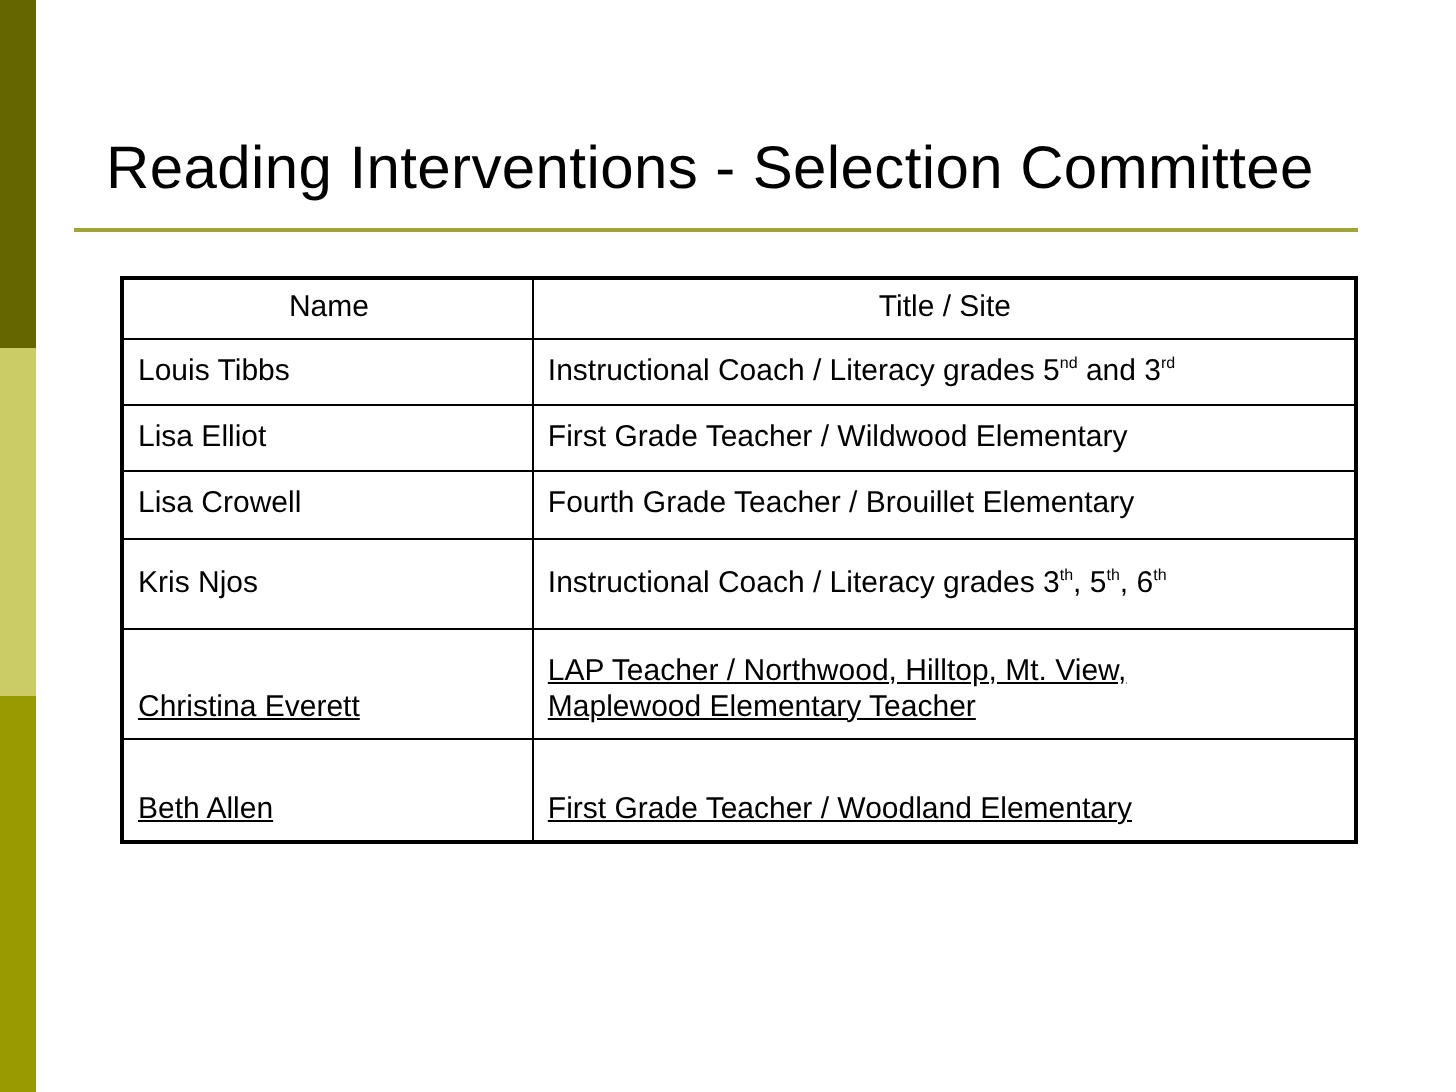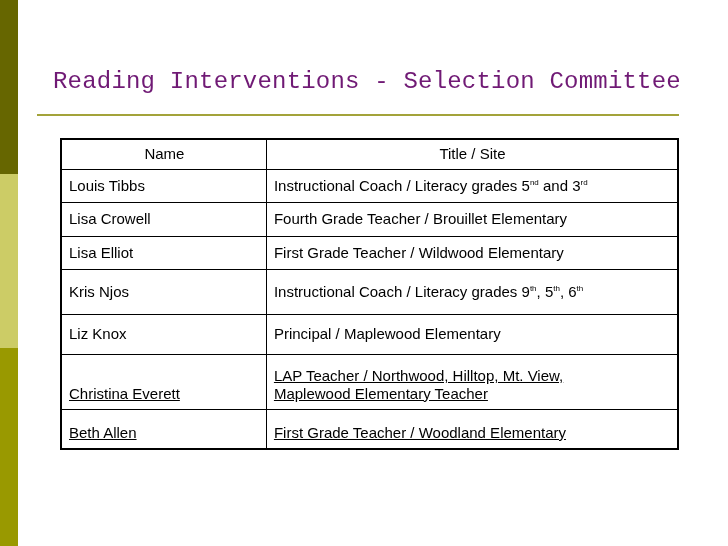--- a/index.html
+++ b/index.html
@@ -20,23 +20,23 @@
     width: 18px;
   }
   .side-bar.seg1 { top: 0; height: 174px; background: #666600; }
   .side-bar.seg2 { top: 174px; height: 174px; background: #CCCC66; }
   .side-bar.seg3 { top: 348px; height: 198px; background: #999900; }
 
   .slide-title {
     position: absolute;
     left: 53px;
     top: 68px;
-    font-family: Liberation Mono, monospace;
-    font-size: 24px;
-    color: #701a75;
+    font-family: Liberation Sans, sans-serif;
+    font-size: 30px;
+    color: #000000;
     white-space: nowrap;
     letter-spacing: 0.2px;
   }
   .title-rule {
     position: absolute;
     left: 37px;
     top: 114px;
     width: 642px;
     height: 2px;
     background: #A3A33A;
@@ -86,41 +86,37 @@
     <tr style="height:30px">
       <th>Name</th>
       <th>Title / Site</th>
     </tr>
   </thead>
   <tbody>
     <tr style="height:33px">
       <td>Louis Tibbs</td>
       <td><span>Instructional Coach / Literacy grades 5</span><sup>nd</sup><span> and 3</span><sup>rd</sup></td>
     </tr>
+    <tr style="height:33px">
+      <td>Lisa Elliot</td>
+      <td>First Grade Teacher / Wildwood Elementary</td>
+    </tr>
     <tr style="height:34px">
       <td>Lisa Crowell</td>
       <td>Fourth Grade Teacher / Brouillet Elementary</td>
     </tr>
-    <tr style="height:33px">
-      <td>Lisa Elliot</td>
-      <td>First Grade Teacher / Wildwood Elementary</td>
-    </tr>
     <tr style="height:45px">
       <td>Kris Njos</td>
-      <td><span>Instructional Coach / Literacy grades 9</span><sup>th</sup><span>, 5</span><sup>th</sup><span>, 6</span><sup>th</sup></td>
-    </tr>
-    <tr style="height:40px">
-      <td>Liz Knox</td>
-      <td>Principal / Maplewood Elementary</td>
+      <td><span>Instructional Coach / Literacy grades 3</span><sup>th</sup><span>, 5</span><sup>th</sup><span>, 6</span><sup>th</sup></td>
     </tr>
     <tr style="height:55px">
       <td class="bottom">Christina Everett</td>
       <td class="bottom">
           <div>LAP Teacher / Northwood, Hilltop, Mt. View,</div>
           <div>Maplewood Elementary Teacher</div>
         </td>
     </tr>
-    <tr style="height:40px">
+    <tr style="height:52px">
       <td class="bottom">Beth Allen</td>
       <td class="bottom">First Grade Teacher / Woodland Elementary</td>
     </tr>
   </tbody>
 </table>
 
 </body></html>

